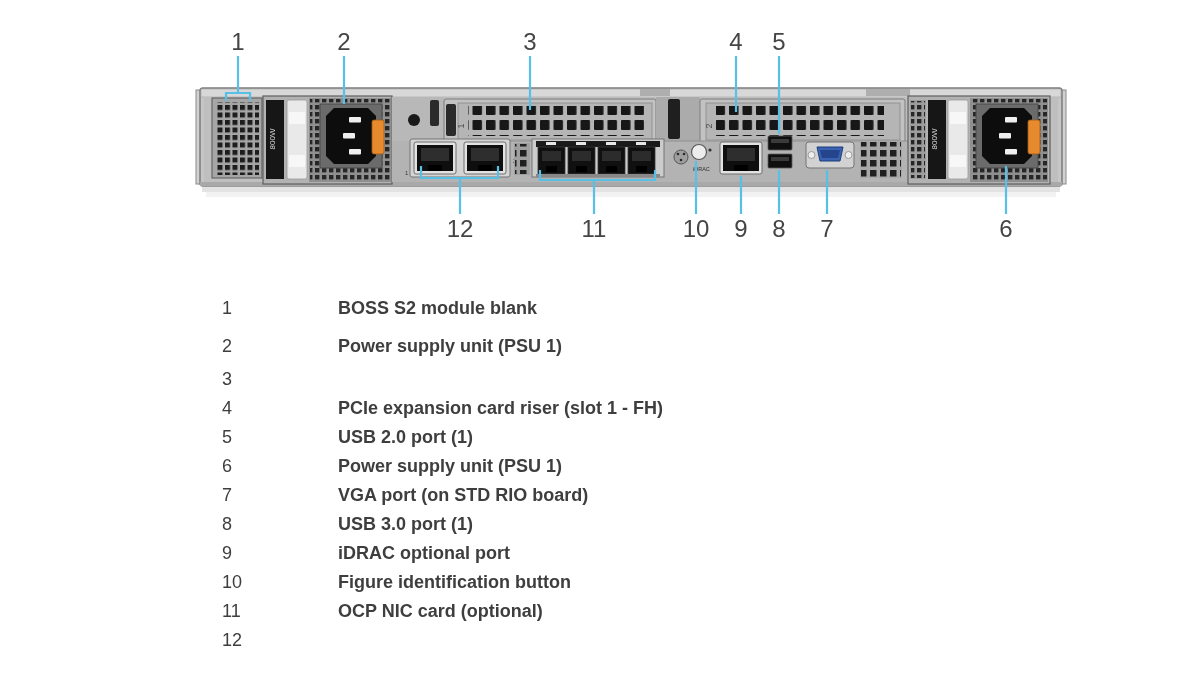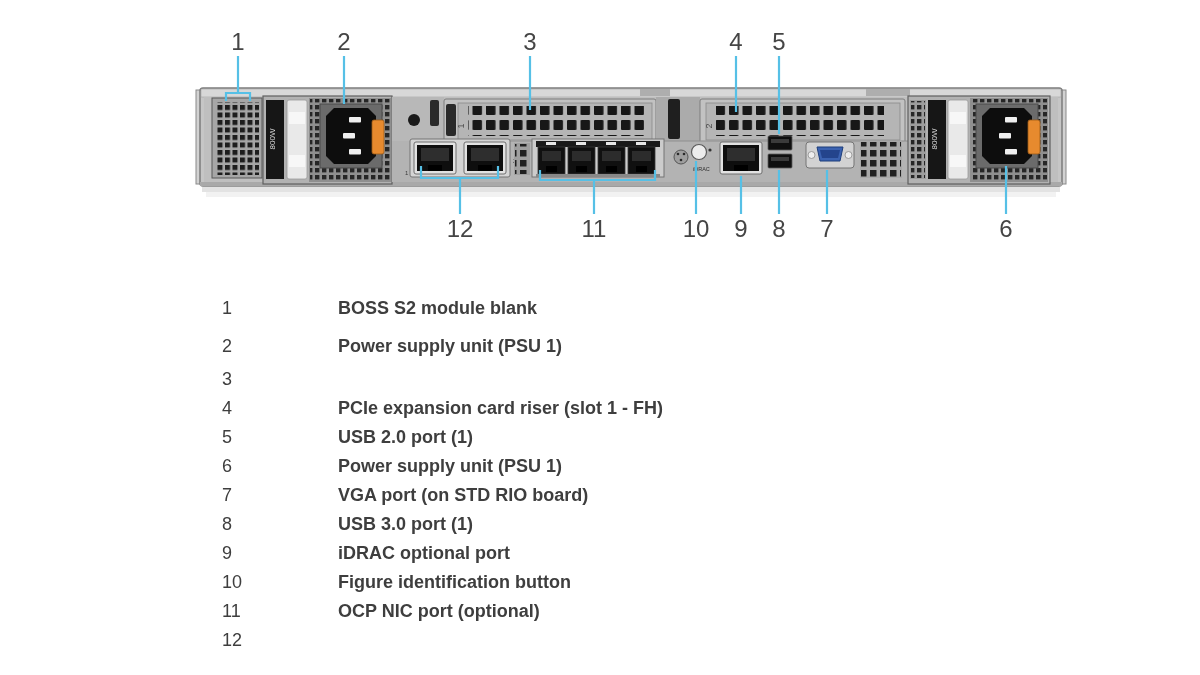--- a/index.html
+++ b/index.html
@@ -314,20 +314,20 @@
     <li class="legend-row">
       <span class="num">9</span>
       <span class="lbl">iDRAC optional port</span>
     </li>
     <li class="legend-row">
       <span class="num">10</span>
       <span class="lbl">Figure identification button</span>
     </li>
     <li class="legend-row">
       <span class="num">11</span>
-      <span class="lbl">OCP NIC port (optional)</span>
+      <span class="lbl">OCP NIC card (optional)</span>
     </li>
     <li class="legend-row">
       <span class="num">12</span>
     </li>
   </ul>
 
 </div>
 
 </body></html>

